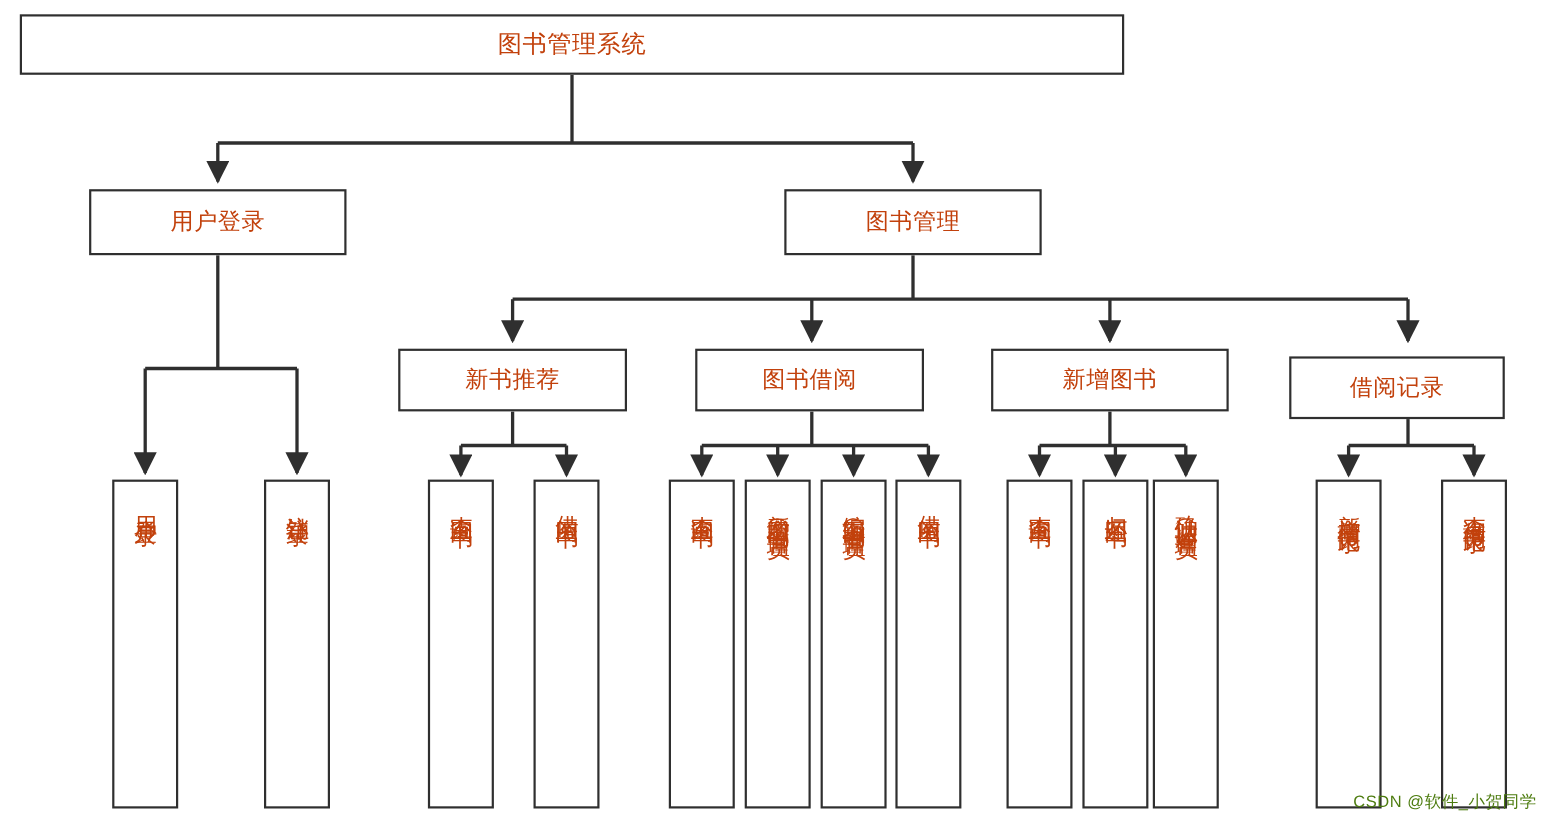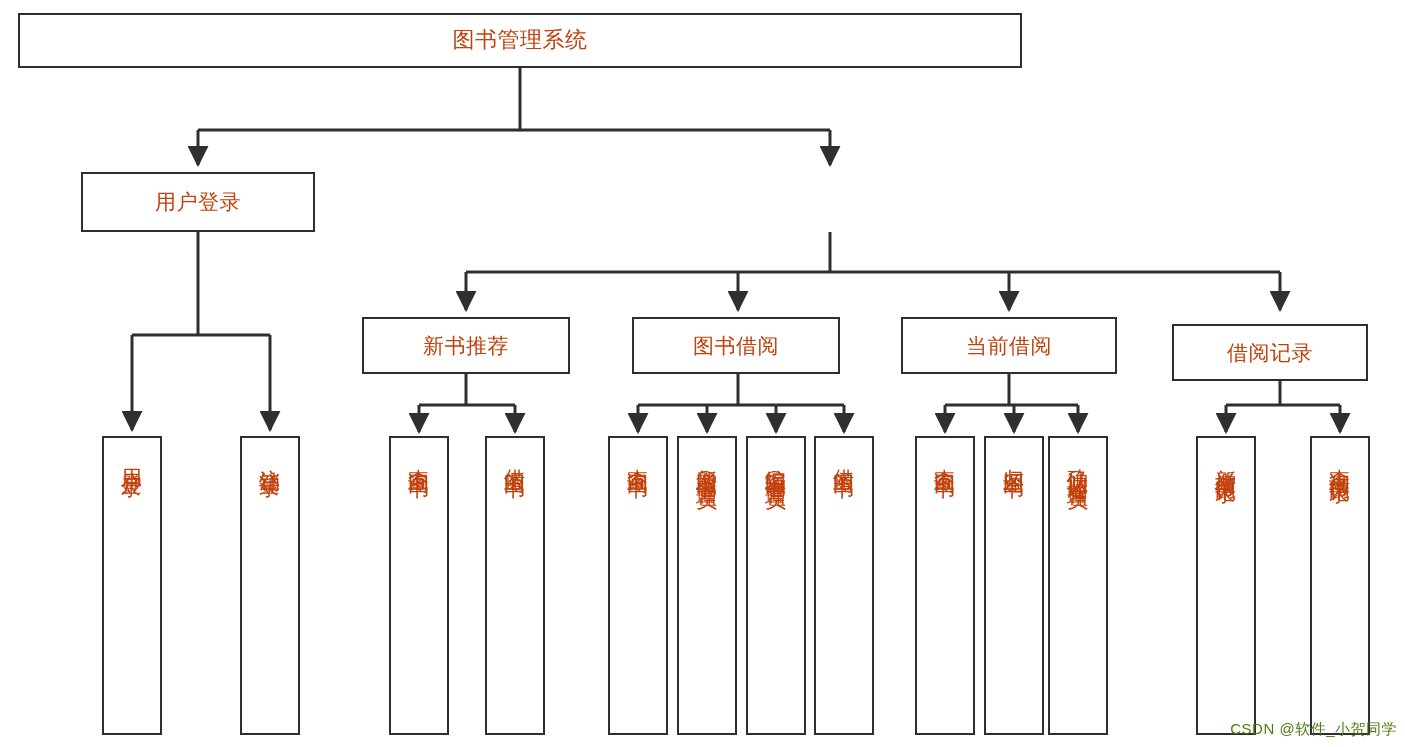--- a/index.html
+++ b/index.html
@@ -123,29 +123,32 @@
     </g>
   </svg>
 
   <div class="node horiz" id="title-node" style="left:18px; top:13px; width:1004px; height:55px;">
     <span class="lbl">图书管理系统</span>
   </div>
 
   <div class="node horiz" style="left:81px; top:172px; width:234px; height:60px;">
     <span class="lbl">用户登录</span>
   </div>
+  <div class="node horiz" style="left:713px; top:172px; width:234px; height:60px;">
+    <span class="lbl">图书管理</span>
+  </div>
 
   <div class="node horiz" style="left:632px; top:317px; width:208px; height:57px;">
     <span class="lbl">图书借阅</span>
   </div>
   <div class="node horiz" style="left:362px; top:317px; width:208px; height:57px;">
     <span class="lbl">新书推荐</span>
   </div>
   <div class="node horiz" style="left:901px; top:317px; width:216px; height:57px;">
-    <span class="lbl">当前借阅</span>
+    <span class="lbl">新增图书</span>
   </div>
   <div class="node horiz" style="left:1172px; top:324px; width:196px; height:57px;">
     <span class="lbl">借阅记录</span>
   </div>
 
   <div class="node vert" style="left:102px; top:436px; width:60px; height:299px;">
     <span class="lbl">用户登录</span>
   </div>
   <div class="node vert" style="left:240px; top:436px; width:60px; height:299px;">
     <span class="lbl">注销登录</span>

